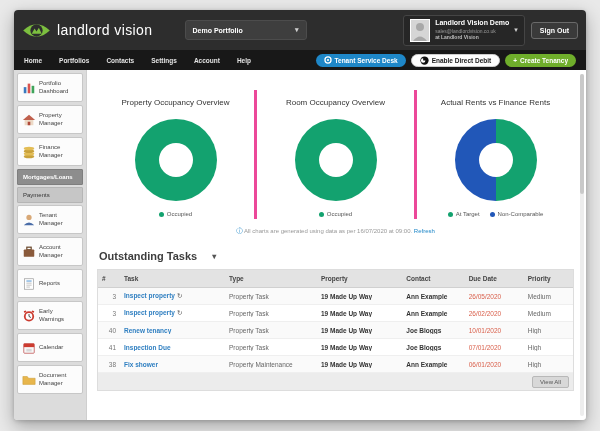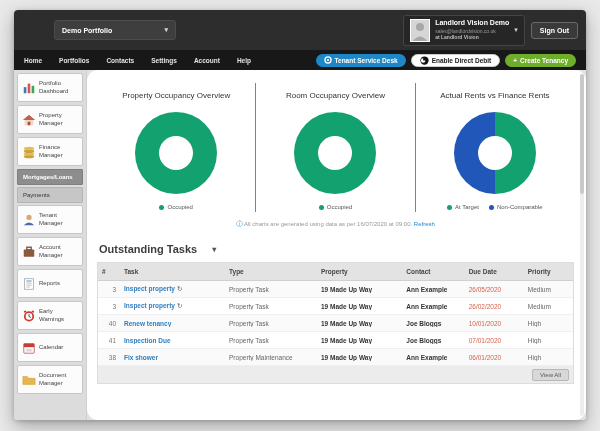--- a/index.html
+++ b/index.html
@@ -53,27 +53,27 @@
   .tile {
     background: #fcfcfc; border: 1px solid #c7c7c7; border-radius: 2px;
     margin-bottom: 3px; min-height: 29px; display: flex; align-items: center;
     gap: 3px; padding: 2px 3px; cursor: pointer;
   }
   .tile-icon { flex: none; width: 15px; height: 15px; display: flex; align-items: center; justify-content: center; }
   .tile-label { font-size: 6px; color: #444; line-height: 1.2; }
   .bar-item { font-size: 6px; padding: 4px 5px; margin-bottom: 2px; border-radius: 1px; cursor: pointer; }
   .bar-dark  { background: #8d8d8d; color: #fff; font-weight: bold; border: 1px solid #7e7e7e; }
   .bar-light { background: #c6c6c6; color: #333; border: 1px solid #b5b5b5; }
-  .content { flex: 1; background: #fff; position: relative; padding: 13px 12px 0 10px; min-width: 0; border-radius: 11px; }
+  .content { flex: 1; background: #fff; position: relative; padding: 20px 12px 0 10px; min-width: 0; }
   .scroll-track { position: absolute; right: 2px; top: 4px; bottom: 4px; width: 4px; background: #ededed; border-radius: 2px; }
   .scroll-thumb { position: absolute; right: 2px; top: 4px; width: 4px; height: 120px; background: #c9c9c9; border-radius: 2px; cursor: grab; }
   
   .charts-row { display: flex; }
   .chart-panel { flex: 1; display: flex; flex-direction: column; align-items: center; padding-bottom: 2px; }
-  .chart-panel + .chart-panel { border-left: 1px solid #ec4899; }
+  .chart-panel + .chart-panel { border-left: 3px solid #ec4899; }
   .chart-title { font-size: 8px; color: #333; margin: 8px 0 12px; }
   .donut { width: 82px; height: 82px; border-radius: 50%; position: relative; }
   .donut::after { content: ""; position: absolute; inset: 24px; background: #fff; border-radius: 50%; }
   .legend { display: flex; gap: 10px; margin-top: 10px; align-items: center; }
   .legend-item { display: flex; gap: 3px; align-items: center; font-size: 6px; color: #555; }
   .dot { width: 5px; height: 5px; border-radius: 50%; flex: none; }
   .charts-note { text-align: center; font-size: 6px; color: #999; margin: 8px 0 10px; }
   .note-info { color: #1e87c8; font-size: 6.5px; }
   .note-refresh { color: #1e87c8; cursor: pointer; }
   
@@ -92,20 +92,28 @@
   .cell-strong { color: #333; font-weight: bold; }
   .table-footer { background: #ececec; height: 17px; display: flex; align-items: center; justify-content: flex-end; padding: 0 4px; }
   .view-all { background: #d8d8d8; border: 1px solid #b8b8b8; border-radius: 2px; font-size: 6px; color: #555; padding: 2px 7px; font-family: inherit; cursor: pointer; }
 </style>
 </head>
 <body>
 
 <div class="card">
 
   <div class="header">
+    <div class="logo">
+      <svg width="29" height="19" viewBox="0 0 30 20">
+        <path d="M1,10 Q15,-3 29,10 Q15,23 1,10 Z" fill="#7cbf3f"></path>
+        <circle cx="15" cy="10" r="6.5" fill="#2d2d2d"></circle>
+        <path d="M10,13.5 L13,8 L15,11 L17.5,7 L20.5,13.5 Z" fill="#7cbf3f"></path>
+      </svg>
+      <span class="logo-text">landlord vision</span>
+    </div>
     <div class="portfolio-select">
       <span>Demo Portfolio</span>
       <span class="caret-w">▾</span>
     </div>
     <div class="header-right">
       <div class="user-panel">
         <svg width="20" height="23" viewBox="0 0 20 23">
           <rect x="0.5" y="0.5" width="19" height="22" fill="#d6d6d6" stroke="#fff"></rect>
           <circle cx="10" cy="8" r="4" fill="#a8a8a8"></circle>
           <path d="M3,22 Q10,13 17,22 Z" fill="#a8a8a8"></path>

